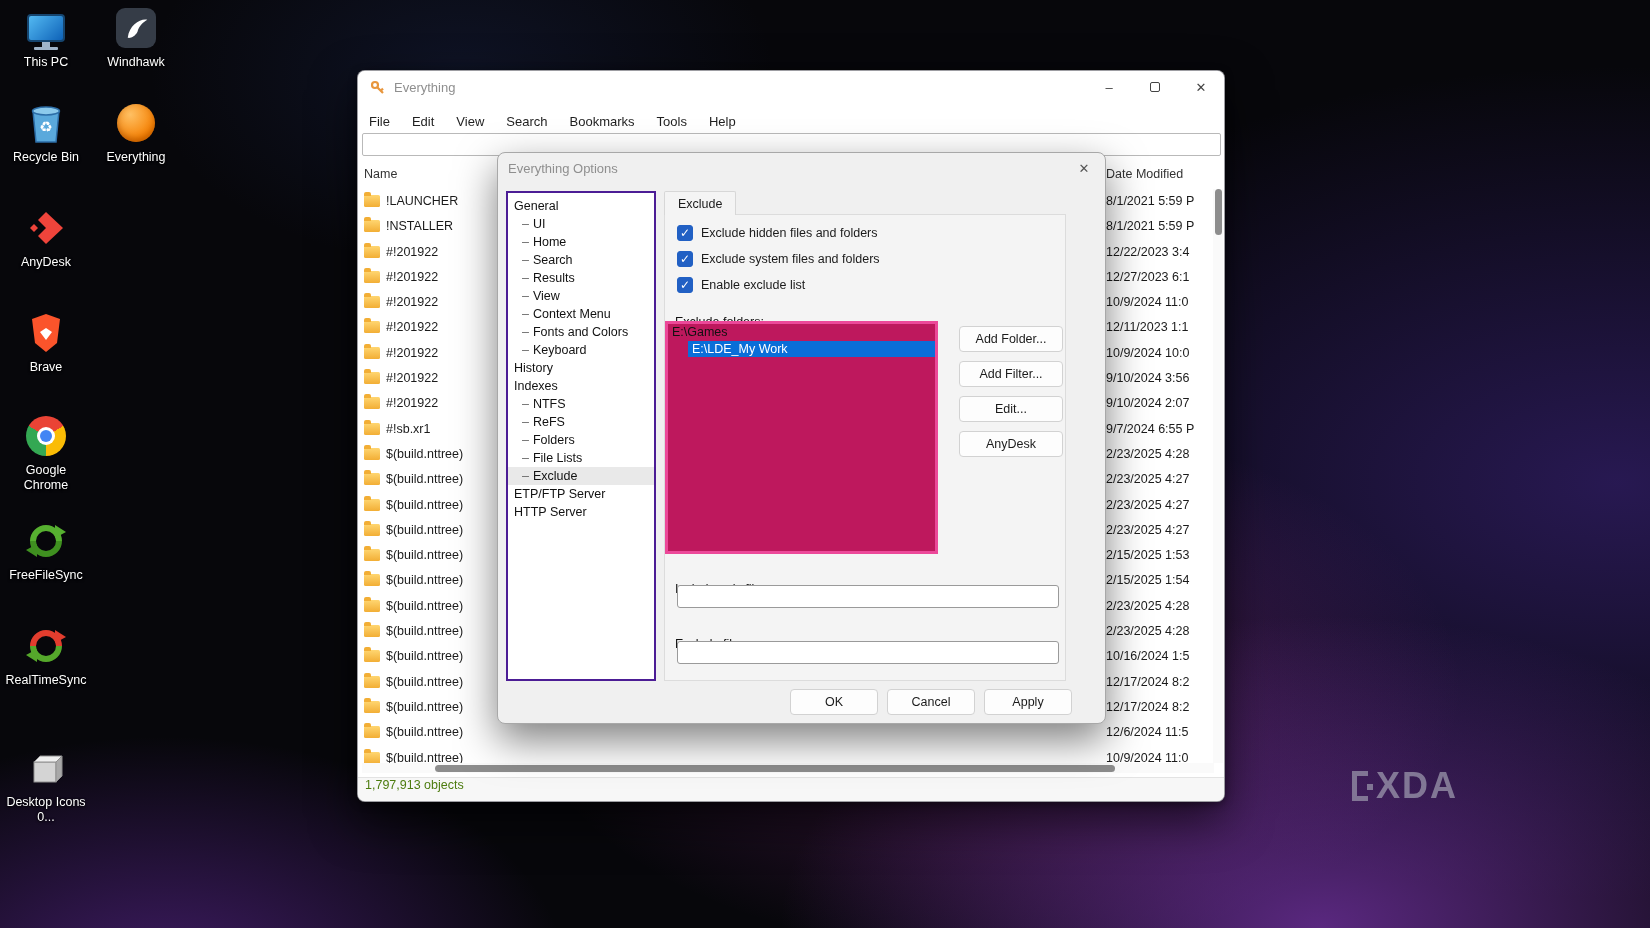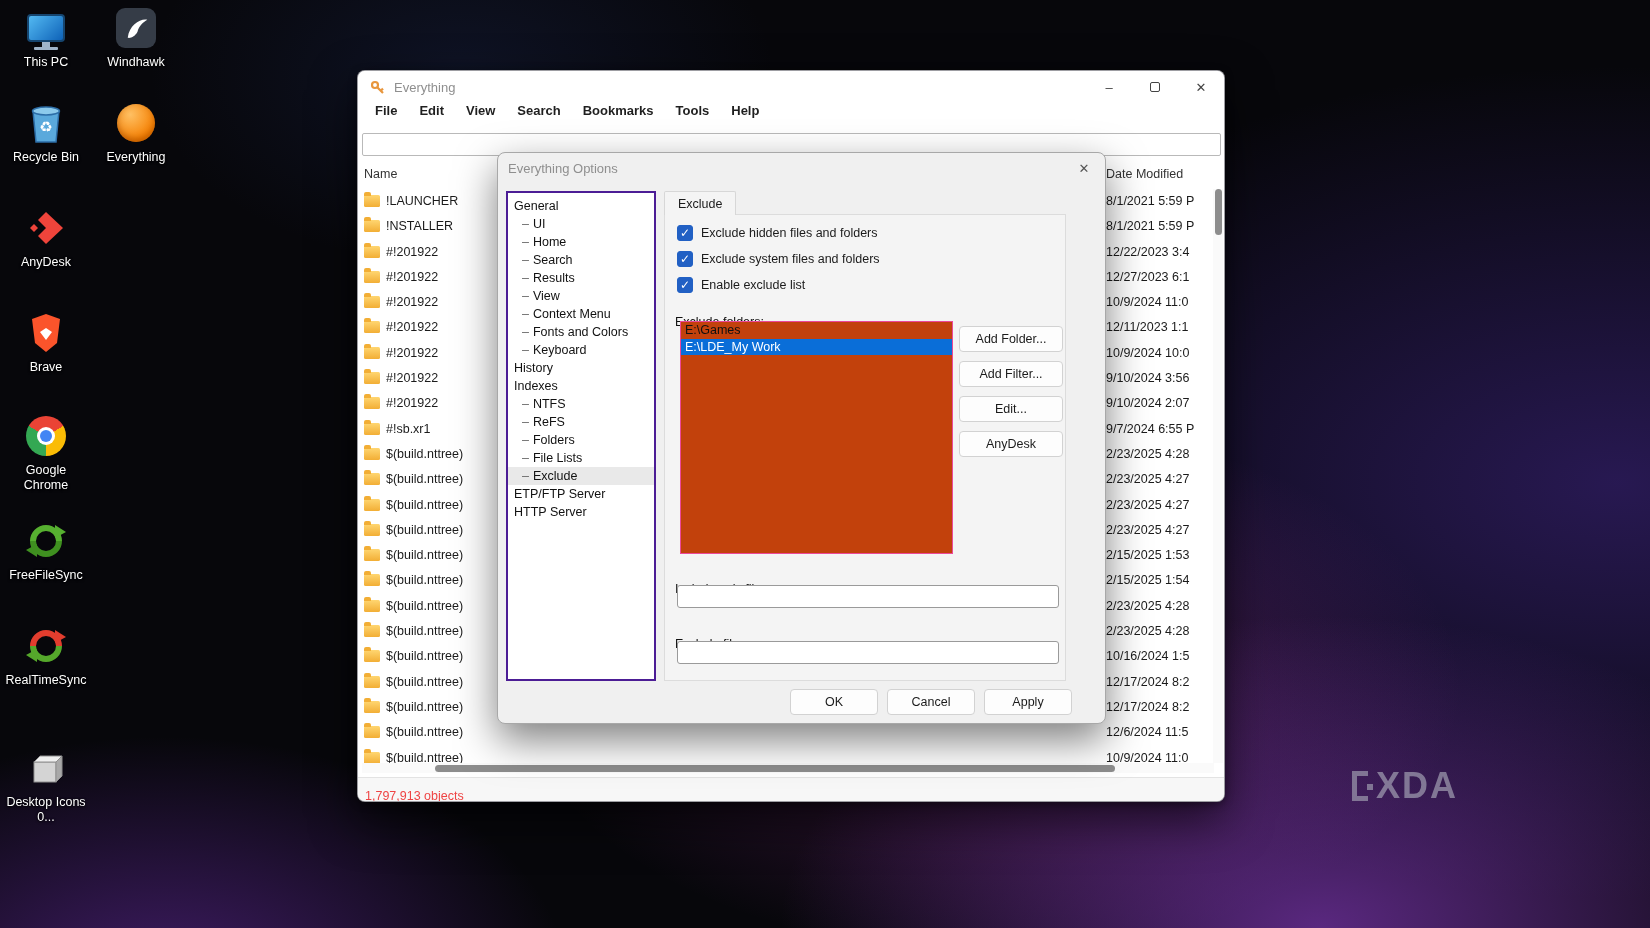--- a/index.html
+++ b/index.html
@@ -36,41 +36,41 @@
   
   .win{position:absolute;left:357px;top:70px;width:868px;height:732px;background:#fff;border-radius:8px;
     box-shadow:0 18px 46px rgba(0,0,0,.6),0 2px 8px rgba(0,0,0,.4);overflow:hidden;border:1px solid rgba(60,60,70,.5);}
   .titlebar{position:absolute;left:0;top:0;right:0;height:32px;display:flex;align-items:center;background:#fff;}
   .keyicon{margin-left:12px;display:flex;align-items:center;}
   .wtitle{margin-left:8px;font-size:13px;color:#8f8f8f;}
   .caps{position:absolute;right:0;top:0;height:32px;display:flex;}
   .cap{width:46px;height:32px;display:flex;align-items:center;justify-content:center;font-size:13px;color:#444;}
   .maxbox{width:10px;height:10px;border:1px solid #444;border-radius:2px;}
 
-  .menubar{position:absolute;left:6px;top:32px;height:26px;display:flex;align-items:flex-start;font-weight:bold;}
+  .menubar{position:absolute;left:0;top:32px;height:26px;display:flex;align-items:flex-end;}
   .menu{padding:0 11px;font-size:13px;color:#1f1f1f;}
 
   .searchbox{position:absolute;left:4px;top:62px;width:859px;height:23px;border:1px solid #b9b9b9;border-radius:2px;background:#fff;outline:none;font-size:13px;padding:0 6px;}
 
   .colhead{position:absolute;left:0;top:92px;width:856px;height:25px;font-size:12.5px;color:#333;}
   .ch{position:absolute;top:4px;white-space:nowrap;}
   .rows{position:absolute;left:0;top:118px;width:855px;height:574px;overflow:hidden;}
   .row{position:relative;height:25.3px;font-size:12.5px;color:#1b1b1b;}
   .fic{position:absolute;left:6px;top:6px;width:16px;height:12px;background:linear-gradient(#ffd671,#f2ae35);border-radius:1.5px;}
   .fic::before{content:"";position:absolute;left:0;top:-3px;width:7px;height:4px;background:#f2ae35;border-radius:2px 2px 0 0;}
   .r-name{position:absolute;left:28px;top:0;line-height:25.3px;white-space:nowrap;}
   .r-path{position:absolute;left:323px;top:0;line-height:25.3px;white-space:nowrap;}
   .r-date{position:absolute;left:748px;top:0;line-height:25.3px;white-space:nowrap;}
 
   .vscroll{position:absolute;right:1px;top:118px;width:10px;height:574px;background:#fafafa;}
   .vthumb{position:absolute;left:1.5px;top:0;width:7px;height:46px;background:#8d8d8d;border-radius:3.5px;}
   .hscroll{position:absolute;left:4px;top:692px;width:852px;height:10px;background:#fafafa;}
   .hthumb{position:absolute;left:73px;top:1.5px;width:680px;height:7px;background:#8d8d8d;border-radius:3.5px;}
 
-  .statusbar{position:absolute;left:0;top:706px;right:0;height:26px;background:#f7f7f7;border-top:1px solid #e3e3e3;display:flex;align-items:flex-end;font-size:12.5px;color:#ef4444;padding-left:7px;}
+  .statusbar{position:absolute;left:0;top:706px;right:0;height:26px;background:#f7f7f7;border-top:1px solid #e3e3e3;display:flex;align-items:flex-start;font-size:12.5px;color:#4d7c0f;padding-left:7px;}
 
   
   .dlg{position:absolute;left:497px;top:152px;width:609px;height:572px;background:#f0f0f0;border-radius:8px;
     border:1px solid #a8a8a8;box-shadow:0 16px 40px rgba(0,0,0,.5);font-size:12.5px;color:#1b1b1b;overflow:hidden;}
   .dlg-title{position:absolute;left:0;top:0;right:0;height:30px;display:flex;align-items:center;padding-left:10px;color:#8f8f8f;font-size:13px;}
   .dlg-close{position:absolute;right:0;top:0;width:42px;height:30px;display:flex;align-items:center;justify-content:center;color:#555;font-size:13px;}
 
   .tree{position:absolute;left:8px;top:38px;width:150px;height:490px;background:#fff;border:2px solid #4c1d95;padding-top:4px;overflow:hidden;}
   .tree-item{height:18px;line-height:18px;padding-left:6px;white-space:nowrap;color:#111;}
   .tree-item.indent{padding-left:14px;}
@@ -81,23 +81,23 @@
     border:1px solid #d7d7d7;border-bottom:none;border-radius:2px 2px 0 0;z-index:2;}
   .page{position:absolute;left:166px;top:61px;width:402px;height:467px;background:#f4f4f4;border:1px solid #dcdcdc;z-index:1;}
 
   .cbrow{position:absolute;left:179px;height:18px;display:flex;align-items:center;gap:8px;z-index:3;}
   .cb{width:16px;height:16px;border:1px solid #8a8a8a;border-radius:3px;background:#fff;display:flex;align-items:center;justify-content:center;}
   .cb.on{background:#2160c4;border-color:#2160c4;}
   .cb.on::after{content:"✓";color:#fff;font-size:12px;line-height:1;}
 
   .plabel{position:absolute;left:177px;z-index:3;color:#111;margin-top:18px;}
 
-  .listbox{position:absolute;left:182px;top:168px;width:273px;height:233px;background:#c2410c;border:1px solid #ec4899;z-index:3;overflow:hidden;}
+  .listbox{position:absolute;left:167px;top:168px;width:273px;height:233px;background:#be185d;border:3px solid #ec4899;z-index:3;overflow:hidden;}
   .li{height:16.5px;line-height:16.5px;padding-left:4px;white-space:nowrap;color:#111;}
-  .li.sel{background:#0a6ed8;color:#fff;}
+  .li.sel{background:#0a6ed8;color:#fff;margin-left:20px;}
 
   .sbtn{position:absolute;left:461px;width:104px;height:26px;background:#fdfdfd;border:1px solid #d2d2d2;border-radius:4px;
     display:flex;align-items:center;justify-content:center;z-index:3;color:#1b1b1b;}
   .txt{position:absolute;left:179px;width:382px;height:23px;background:#fff;border:1px solid #9a9a9a;border-radius:3px;z-index:3;outline:none;font-size:12.5px;padding:0 5px;}
   .fbtn{position:absolute;top:536px;width:88px;height:26px;background:#fdfdfd;border:1px solid #d2d2d2;border-radius:4px;
     display:flex;align-items:center;justify-content:center;z-index:3;color:#1b1b1b;}
 
   
   .xda{position:absolute;left:1352px;top:768px;display:flex;align-items:center;gap:8px;opacity:.6;}
   .xda-brk{width:16px;height:30px;border:5px solid #aeb0bd;border-right:none;position:relative;}

